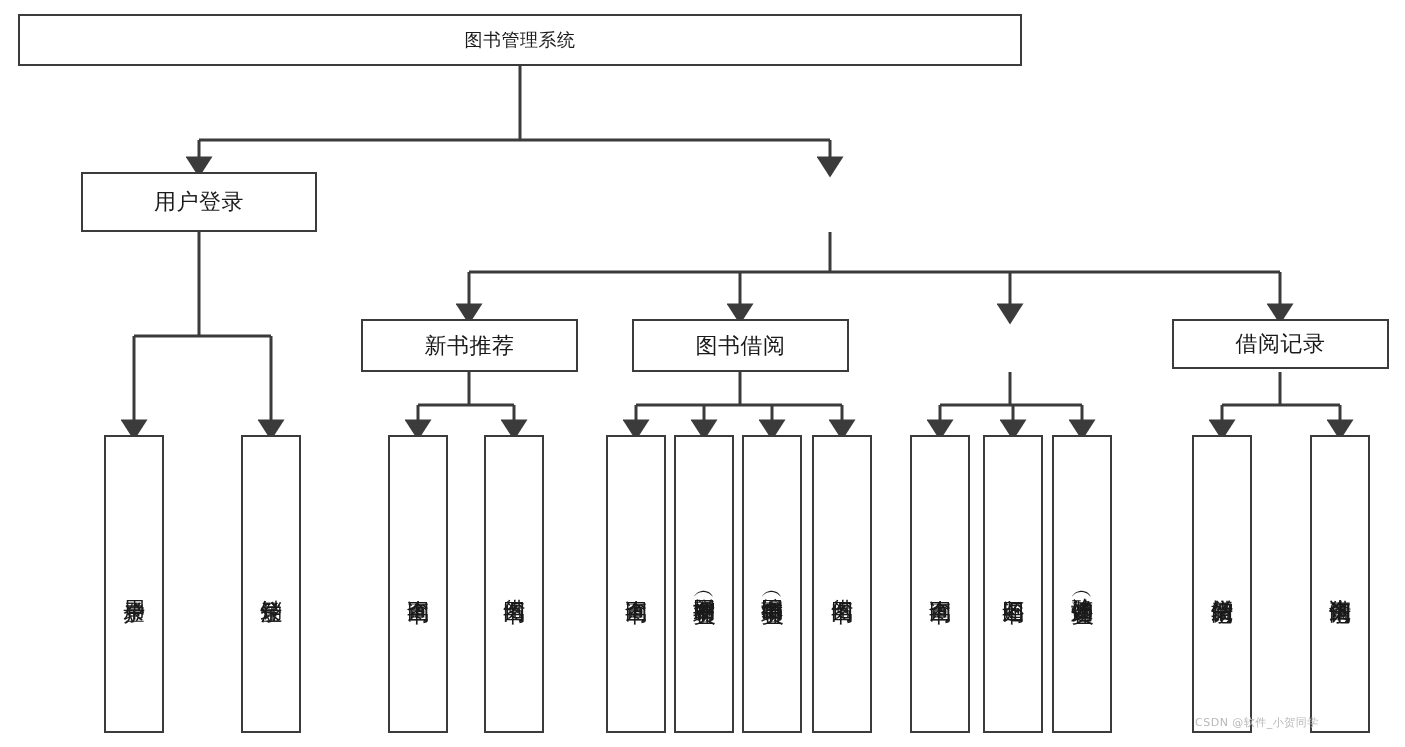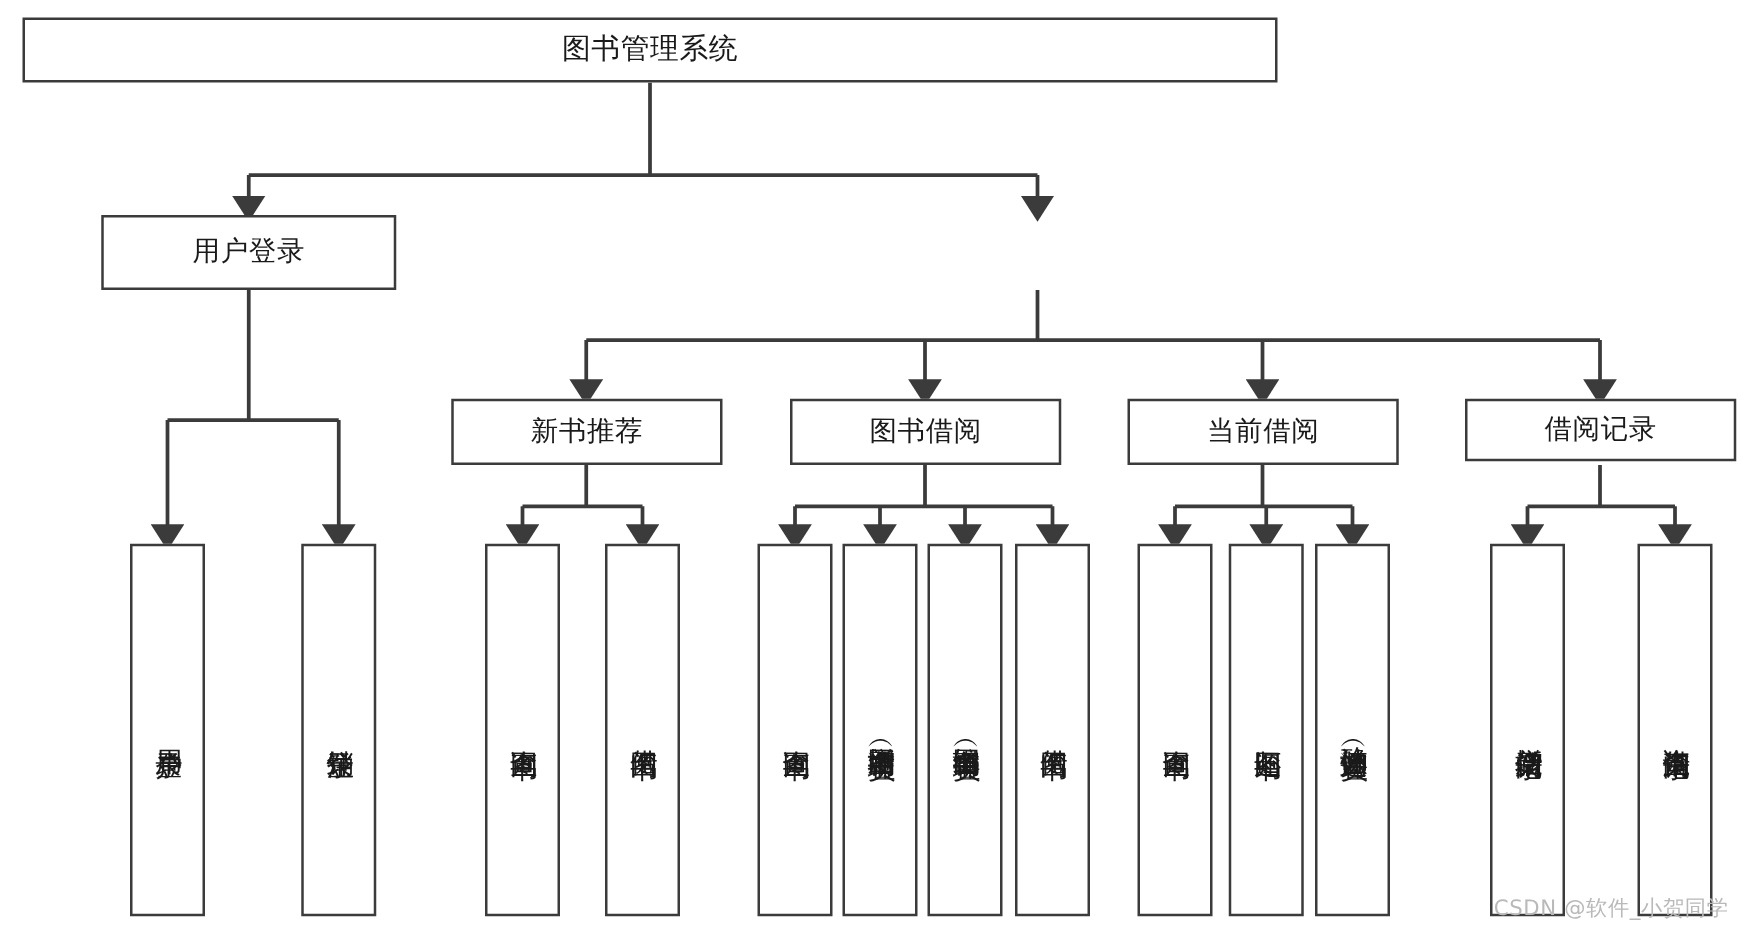--- a/index.html
+++ b/index.html
@@ -39,38 +39,38 @@
   .node-label {
     display: block;
     text-align: center;
     line-height: 1.18;
     letter-spacing: 0.5px;
   }
   .horiz .node-label {
     font-size: 22px;
   }
   .node-box.root .node-label {
-    font-size: 23px;
+    font-size: 18px;
   }
   .vert {
     align-items: center;
     justify-content: center;
   }
   .vert .node-label {
     writing-mode: vertical-rl;
     text-orientation: upright;
     font-size: 22px;
     line-height: 1.02;
     letter-spacing: 1px;
     max-height: 268px;
   }
   .watermark {
     position: absolute;
     color: #b9b9b9;
-    font-size: 17px;
+    font-size: 11px;
     white-space: nowrap;
     letter-spacing: 0.5px;
   }
 </style>
 </head>
 <body>
 
 <div id="diagram-root">
 
   <svg class="connectors" viewBox="0 0 1405 747" xmlns="http://www.w3.org/2000/svg">
@@ -130,23 +130,20 @@
   <div class="node-box horiz" style="left:81px; top:172px; width:236px; height:60px;">
     <span class="node-label">用户登录</span>
   </div>
 
   <div class="node-box horiz" style="left:632px; top:319px; width:217px; height:53px;">
     <span class="node-label">图书借阅</span>
   </div>
   <div class="node-box horiz" style="left:361px; top:319px; width:217px; height:53px;">
     <span class="node-label">新书推荐</span>
   </div>
-  <div class="node-box horiz" style="left:902px; top:319px; width:217px; height:53px;">
-    <span class="node-label">当前借阅</span>
-  </div>
   <div class="node-box horiz" style="left:1172px; top:319px; width:217px; height:50px;">
     <span class="node-label">借阅记录</span>
   </div>
 
   <div class="node-box vert" style="left:104px; top:435px; width:60px; height:298px;">
     <span class="node-label">用户登录</span>
   </div>
   <div class="node-box vert" style="left:241px; top:435px; width:60px; height:298px;">
     <span class="node-label">注销登录</span>
   </div>

